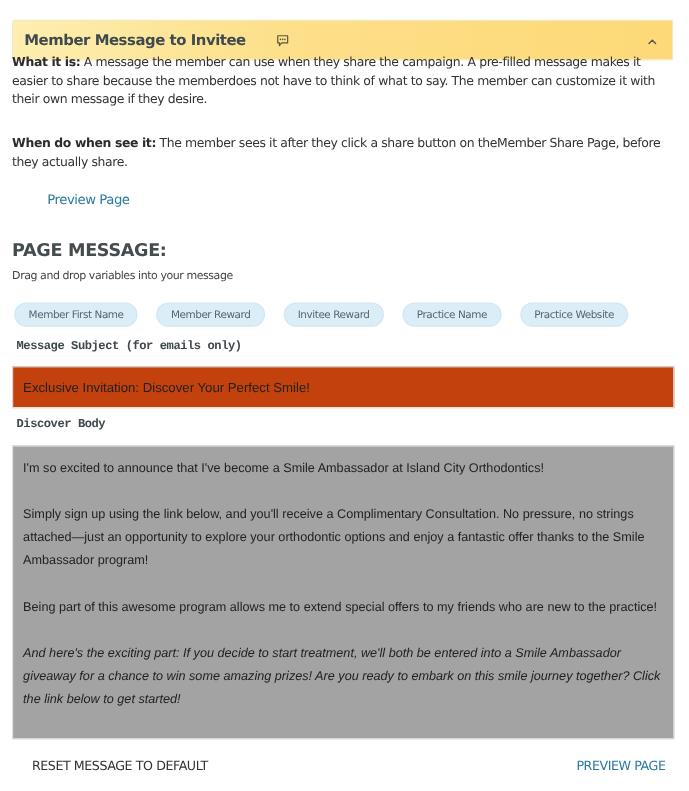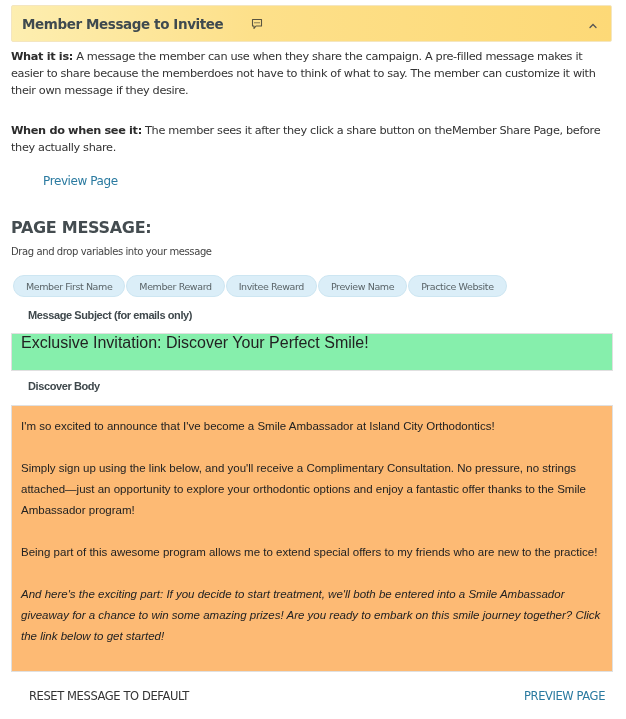--- a/index.html
+++ b/index.html
@@ -8,21 +8,21 @@
       height: 719px;
       background: #ffffff;
       font-family: "Liberation Sans", sans-serif;
       color: #333333;
       overflow: hidden;
     }
     .page { position: relative; width: 626px; height: 719px; }
 
     .header {
       position: absolute;
-      left: 11px; top: 5px;
+      left: 11px; top: 18px;
       width: 601px; height: 37px;
       background: linear-gradient(90deg, #fdeeb0 0%, #fde08a 40%, #fdd977 100%);
       border: 1px solid #f4e6c0;
       border-radius: 2px;
       display: flex; align-items: center;
       padding-left: 10px;
     }
     .header-title {
       font-family: "DejaVu Sans", sans-serif;
       font-weight: bold;
@@ -81,68 +81,68 @@
       left: 11px; top: 246px;
       font-family: "DejaVu Sans", sans-serif;
       font-size: 10px;
       color: #444;
       letter-spacing: -0.4px;
     }
 
     .chips {
       position: absolute;
       left: 13px; top: 275px;
-      display: flex; gap: 1px;
+      display: flex; gap: 17px;
     }
     .chip {
       height: 22px;
       padding: 0 12px;
       border-radius: 11px;
       background: #dbeef8;
       border: 1px solid #cde6f2;
       color: #5a6468;
       font-family: "DejaVu Sans", sans-serif;
       font-size: 9.5px;
       letter-spacing: -0.4px;
       display: flex; align-items: center;
       cursor: grab;
       white-space: nowrap;
     }
 
     .label {
       position: absolute;
-      left: 28px;
-      font-family: Liberation Sans, sans-serif;
+      left: 15px;
+      font-family: Liberation Mono, monospace;
       font-weight: bold;
       font-size: 11px;
       color: #3f484c;
       letter-spacing: -0.4px;
     }
     .label-subject { top: 309px; }
     .label-body { top: 380px; }
 
     .input-subject {
       position: absolute;
       left: 11px; top: 333px;
       width: 602px; height: 38px;
       border: 1px solid #e0e0e0;
-      background: #86efac;
+      background: #c2410c;
       padding: 0 9px;
       font-family: "Liberation Sans", sans-serif;
-      font-size: 16px;
+      font-size: 12px;
       color: #222;
-      display: flex; 
+      display: flex; align-items: center;
     }
 
     .textarea-body {
       position: absolute;
       left: 11px; top: 405px;
       width: 602px; height: 267px;
       border: 1px solid #e0e0e0;
-      background: #fdba74;
+      background: #a3a3a3;
       padding: 10px 9px;
       font-family: "Liberation Sans", sans-serif;
       font-size: 11.5px;
       line-height: 21px;
       color: #222;
       overflow: hidden;
     }
     .textarea-body p { margin-bottom: 21px; }
     .textarea-body p:last-child { margin-bottom: 0; font-style: italic; }
 
@@ -191,21 +191,21 @@
 
   <a class="preview-link-top">Preview Page</a>
 
   <div class="section-title">PAGE MESSAGE:</div>
   <div class="section-hint">Drag and drop variables into your message</div>
 
   <div class="chips">
     <div class="chip">Member First Name</div>
     <div class="chip">Member Reward</div>
     <div class="chip">Invitee Reward</div>
-    <div class="chip">Preview Name</div>
+    <div class="chip">Practice Name</div>
     <div class="chip">Practice Website</div>
   </div>
 
   <div class="label label-subject">Message Subject (for emails only)</div>
   <div class="input-subject">
     <span>Exclusive Invitation: Discover Your Perfect Smile!</span>
   </div>
 
   <div class="label label-body">Discover Body</div>
   <div class="textarea-body">

